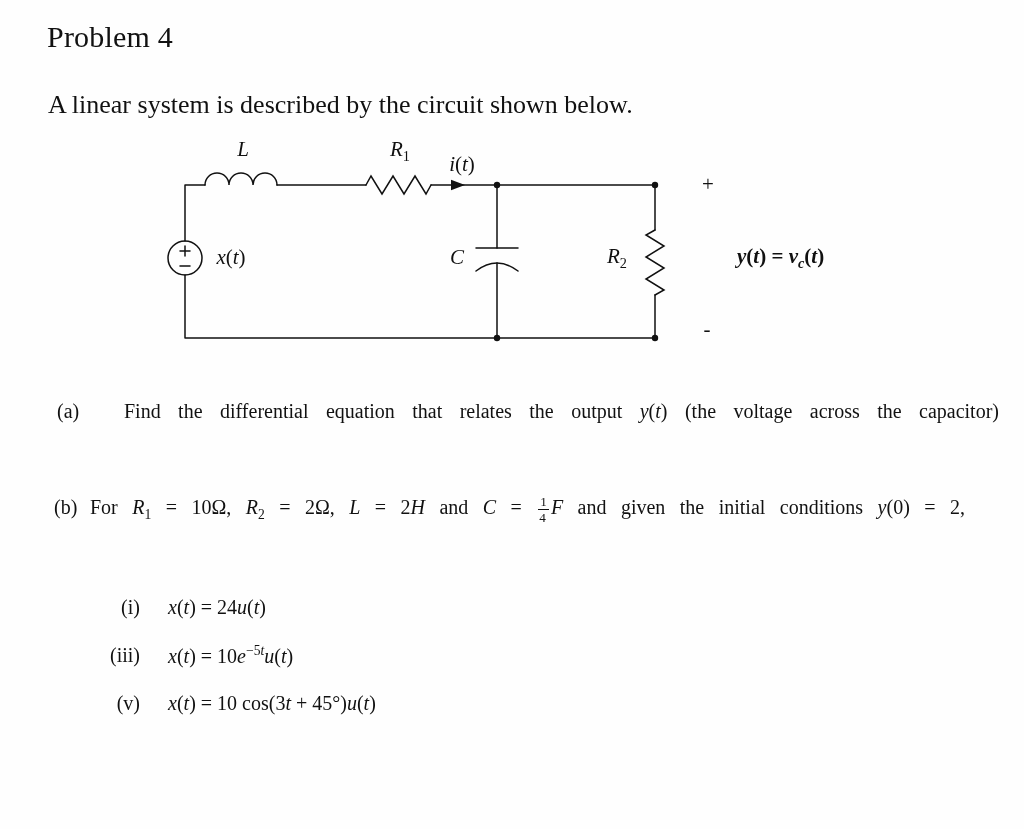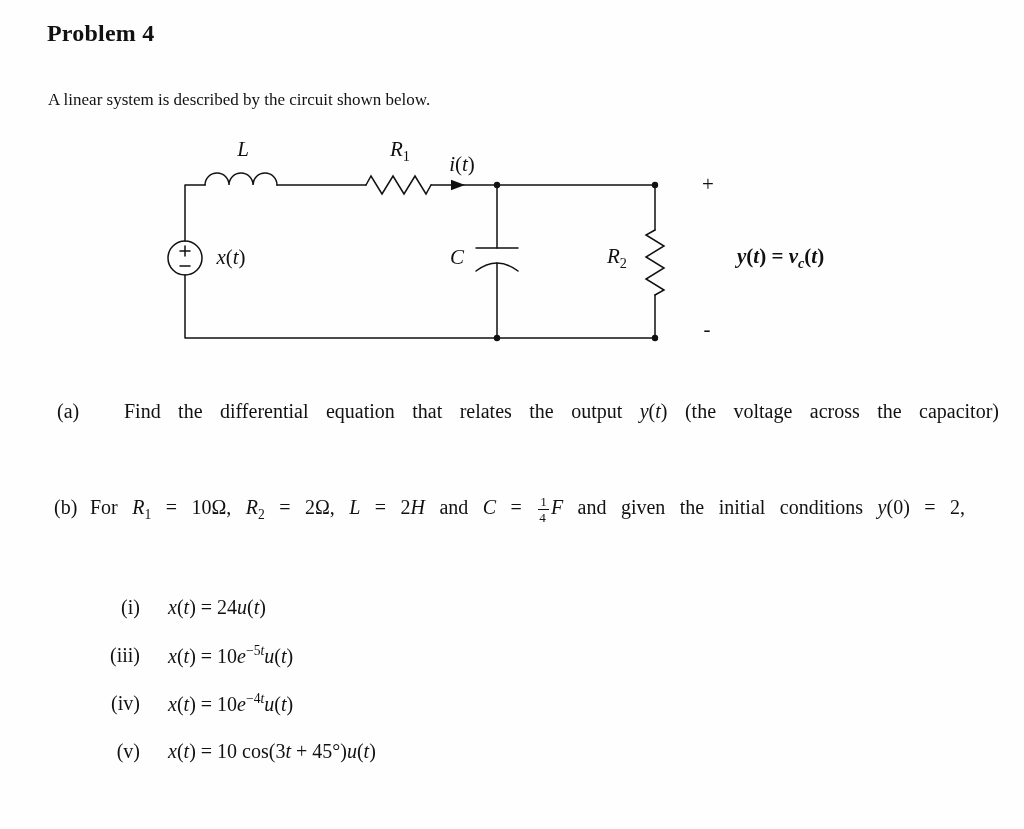--- a/index.html
+++ b/index.html
@@ -15,30 +15,30 @@
   }
   i { font-style: italic; }
   sup { font-size: 0.68em; }
   sub { font-size: 0.68em; }
 
   .title {
     position: absolute;
     left: 47px;
     top: 20px;
     margin: 0;
-    font-size: 24px;
-    font-weight: bold;
+    font-size: 30px;
+    font-weight: normal;
     letter-spacing: 0.2px;
   }
   .intro {
     position: absolute;
     left: 48px;
     top: 90px;
     margin: 0;
-    font-size: 17px;
+    font-size: 26px;
   }
 
   
   .circuit {
     position: absolute;
     left: 160px;
     top: 138px;
     width: 700px;
     height: 215px;
   }
@@ -143,22 +143,18 @@
   <div class="inputs">
     <div class="input-row">
       <span class="item-label">(i)</span>
       <span class="item-expr"><i>x</i>(<i>t</i>) = 24<i>u</i>(<i>t</i>)</span>
     </div>
     <div class="input-row">
       <span class="item-label">(iii)</span>
       <span class="item-expr"><i>x</i>(<i>t</i>) = 10<i>e</i><sup>−5<i>t</i></sup><i>u</i>(<i>t</i>)</span>
     </div>
     <div class="input-row">
-      <span class="item-label">(iv)</span>
-      <span class="item-expr"><i>x</i>(<i>t</i>) = 10<i>e</i><sup>−4<i>t</i></sup><i>u</i>(<i>t</i>)</span>
-    </div>
-    <div class="input-row">
       <span class="item-label">(v)</span>
       <span class="item-expr"><i>x</i>(<i>t</i>) = 10 cos(3<i>t</i> + 45°)<i>u</i>(<i>t</i>)</span>
     </div>
   </div>
 
 </div>
 
 </body></html>

